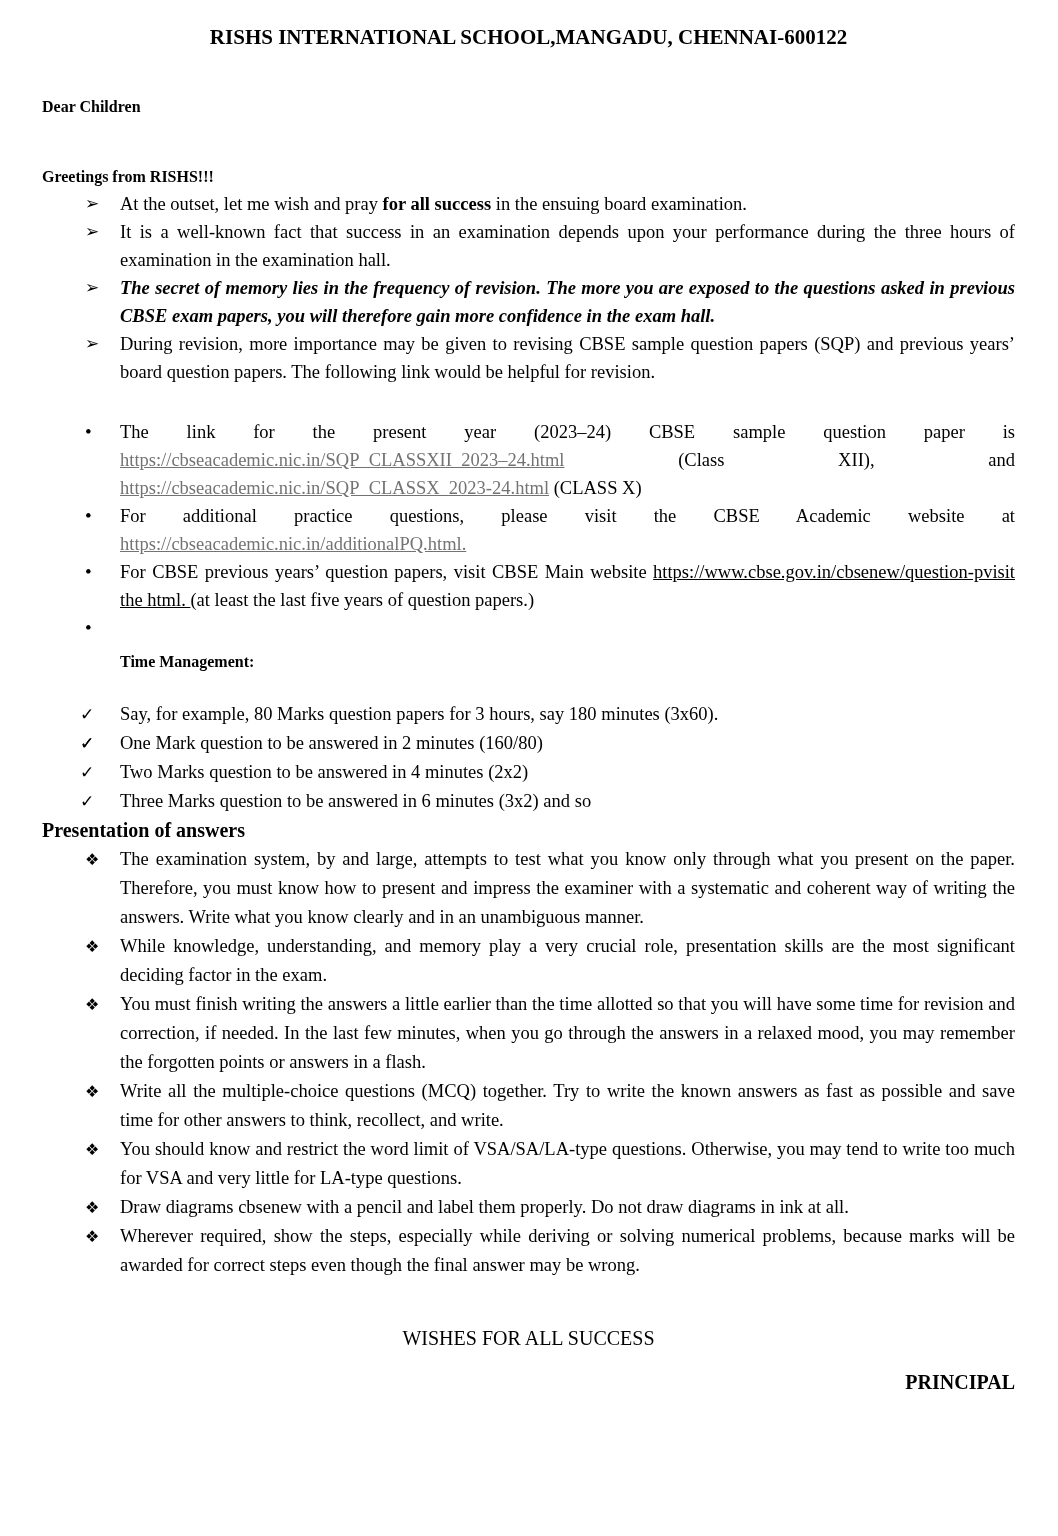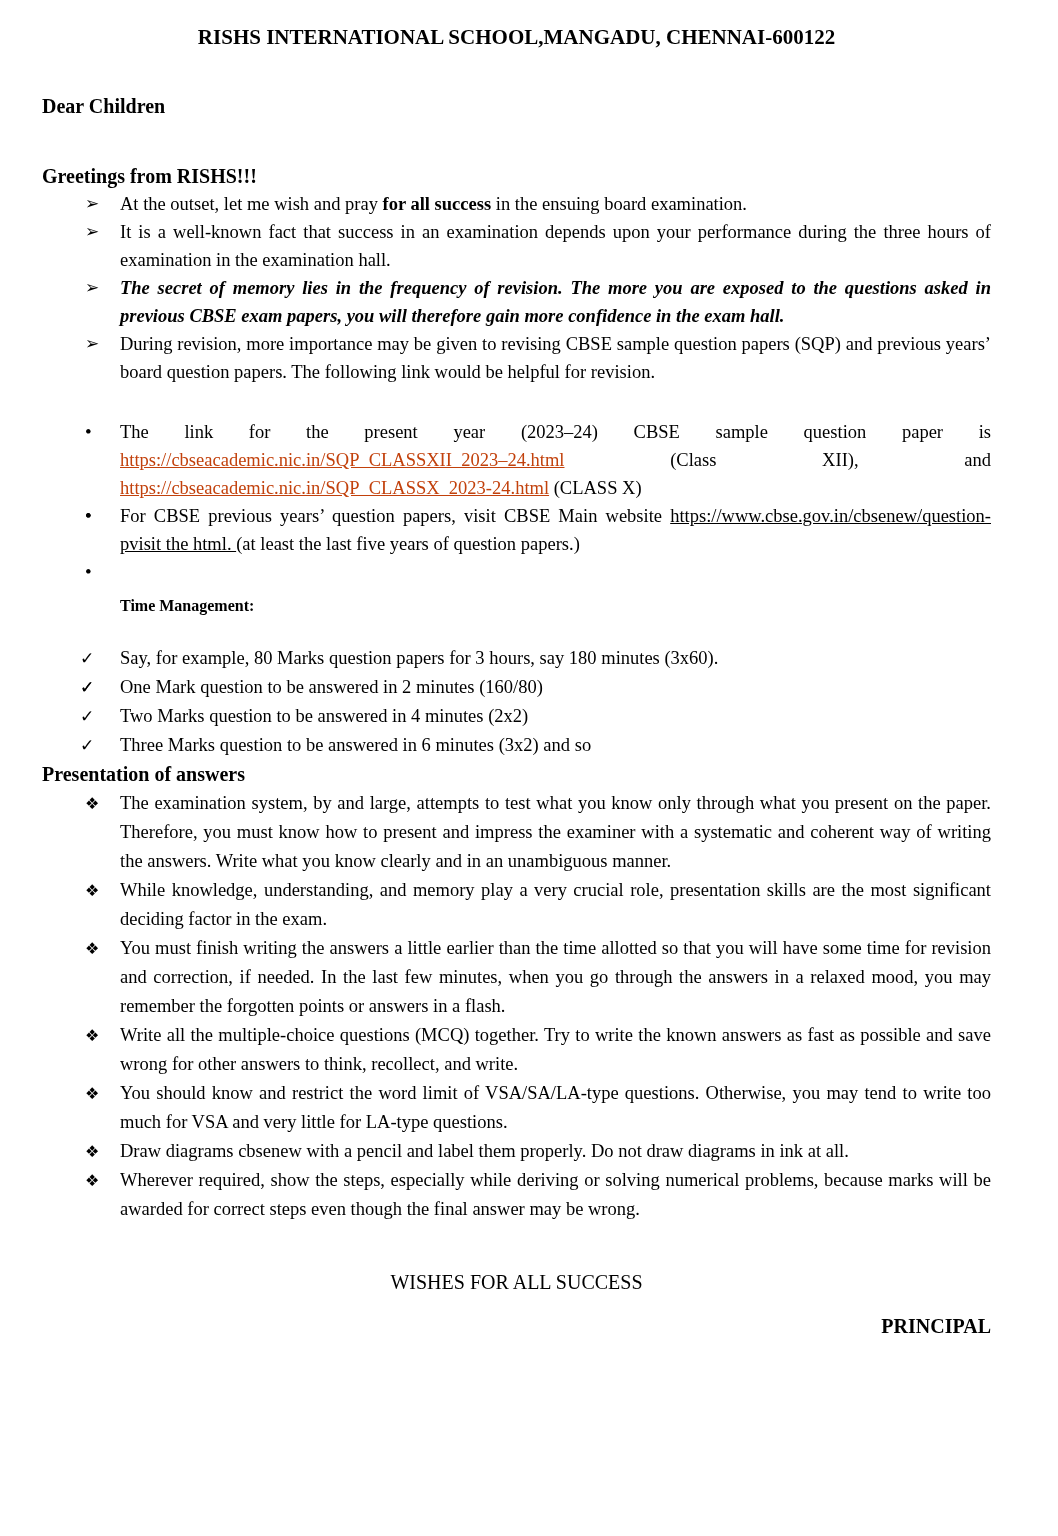--- a/index.html
+++ b/index.html
@@ -8,34 +8,34 @@
     background: #ffffff;
   }
   body {
     width: 1058px;
     height: 1536px;
     overflow: hidden;
     font-family: "Liberation Serif", serif;
     color: #000000;
   }
   .page {
-    padding: 24px 67px 0 42px;
+    padding: 24px 43px 0 42px;
     font-size: 18.5px;
     line-height: 28px;
   }
   .title {
     text-align: center;
     font-weight: bold;
     font-size: 21px;
     line-height: 26px;
     margin-bottom: 36px;
   }
   .salutation {
     font-weight: bold;
-    font-size: 20px;
+    font-size: 16px;
     line-height: 27px;
     margin-top: 43px;
   }
   
   .li {
     position: relative;
     padding-left: 78px;
     text-align: justify;
   }
   .li .bullet {
@@ -46,21 +46,21 @@
   .li .bullet.check { left: 38px; font-size: 17px; }
   .li .bullet.diamond { font-size: 16px; }
   .li .bullet.dot { font-size: 19px; }
   .li .bullet.arrow { font-size: 17px; }
   .emph {
     font-weight: bold;
     font-style: italic;
   }
   .links-list { margin-top: 32px; }
   .link {
-    color: #c2410c;
+    color: #737373;
     word-break: normal;
   }
   .link-black {
     color: #000000;
     text-decoration: underline;
   }
   .tm-heading {
     font-weight: bold;
     font-size: 16px;
     margin-top: 34px;
@@ -119,20 +119,21 @@
     </div>
   </div>
 
   <div class="links-list">
     <div class="li">
       <span class="bullet dot">•</span>
       <span><span>The link for the present year (2023–24) CBSE sample question paper is </span><a class="link" href="#">https://cbseacademic.nic.in/SQP_CLASSXII_2023–24.html</a><span> (Class XII), and </span><a class="link" href="#">https://cbseacademic.nic.in/SQP_CLASSX_2023-24.html</a><span> (CLASS X)</span></span>
     </div>
     <div class="li">
       <span class="bullet dot">•</span>
+      <span><span>For additional practice questions, please visit the CBSE Academic website at </span><a class="link" href="#">https://cbseacademic.nic.in/additionalPQ.html.</a></span>
     </div>
     <div class="li">
       <span class="bullet dot">•</span>
       <span><span>For CBSE previous years’ question papers, visit CBSE Main website </span><a class="link-black" href="#">https://www.cbse.gov.in/cbsenew/question-pvisit the html. </a><span>(at least the last five years of question papers.)</span></span>
     </div>
     <div class="li">
       <span class="bullet dot">•</span>
     </div>
   </div>
 
@@ -170,21 +171,21 @@
     <div class="li">
       <span class="bullet diamond">❖</span>
       <span>While knowledge, understanding, and memory play a very crucial role, presentation skills are the most significant deciding factor in the exam.</span>
     </div>
     <div class="li">
       <span class="bullet diamond">❖</span>
       <span>You must finish writing the answers a little earlier than the time allotted so that you will have some time for revision and correction, if needed. In the last few minutes, when you go through the answers in a relaxed mood, you may remember the forgotten points or answers in a flash.</span>
     </div>
     <div class="li">
       <span class="bullet diamond">❖</span>
-      <span>Write all the multiple-choice questions (MCQ) together. Try to write the known answers as fast as possible and save wrong for other answers to think, recollect, and write.</span>
+      <span>Write all the multiple-choice questions (MCQ) together. Try to write the known answers as fast as possible and save time for other answers to think, recollect, and write.</span>
     </div>
     <div class="li">
       <span class="bullet diamond">❖</span>
       <span>You should know and restrict the word limit of VSA/SA/LA-type questions. Otherwise, you may tend to write too much for VSA and very little for LA-type questions.</span>
     </div>
     <div class="li">
       <span class="bullet diamond">❖</span>
       <span>Draw diagrams cbsenew with a pencil and label them properly. Do not draw diagrams in ink at all.</span>
     </div>
     <div class="li">

